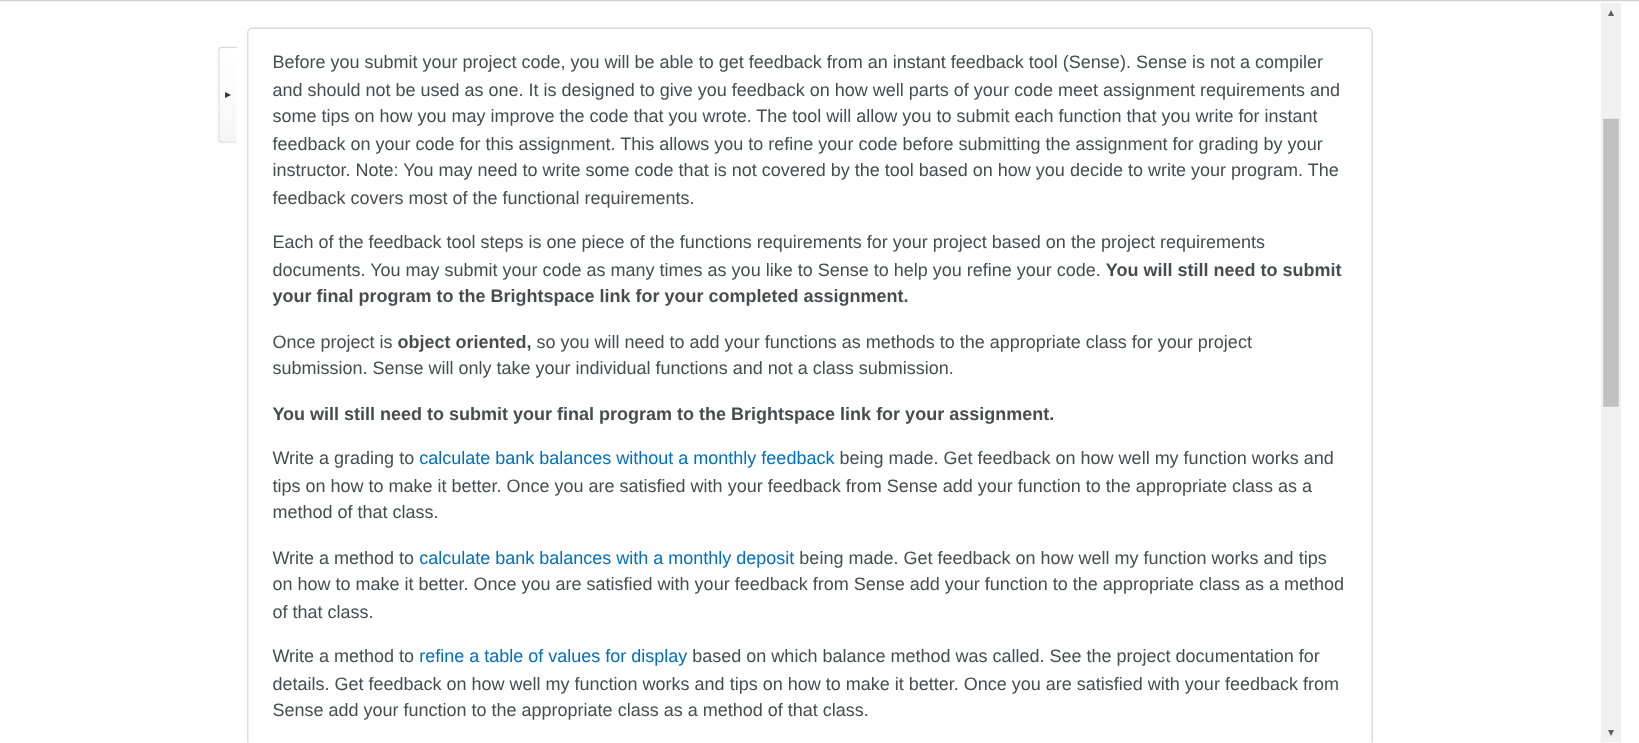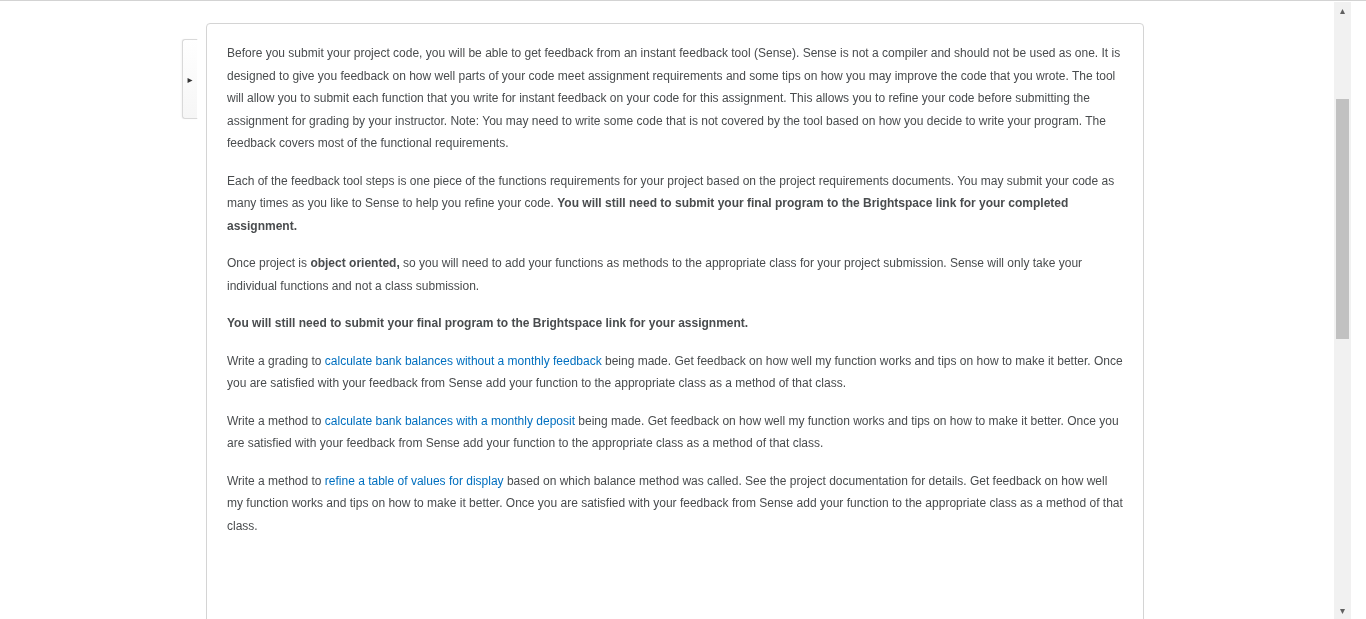--- a/index.html
+++ b/index.html
@@ -54,21 +54,21 @@
       cursor: pointer;
       box-shadow: -1px 0 2px rgba(0,0,0,0.04);
     }
     h3.section-title {
       font-size: 17px;
       font-weight: 700;
       color: #1f1f1f;
       margin-bottom: 4px;
     }
     .content-panel p {
-      font-size: 12px;
+      font-size: 15px;
       line-height: 22.5px;
       color: #494c4e;
       margin-bottom: 15px;
     }
     .content-panel p strong.bold {
       font-weight: 700;
     }
     .content-panel p strong.bolditalic {
       font-weight: 700;
     }

